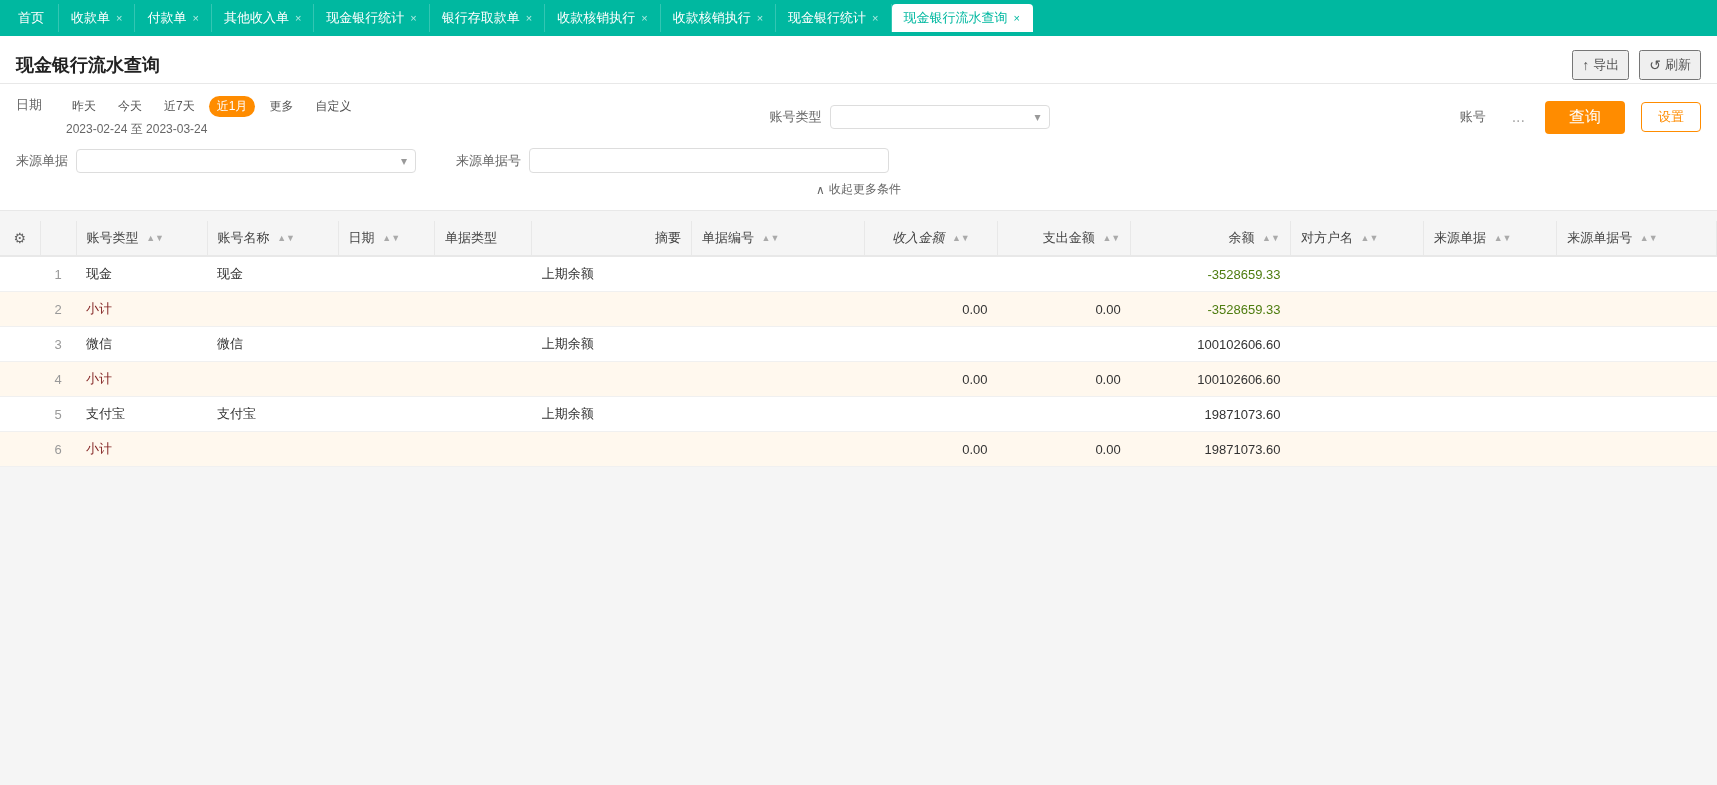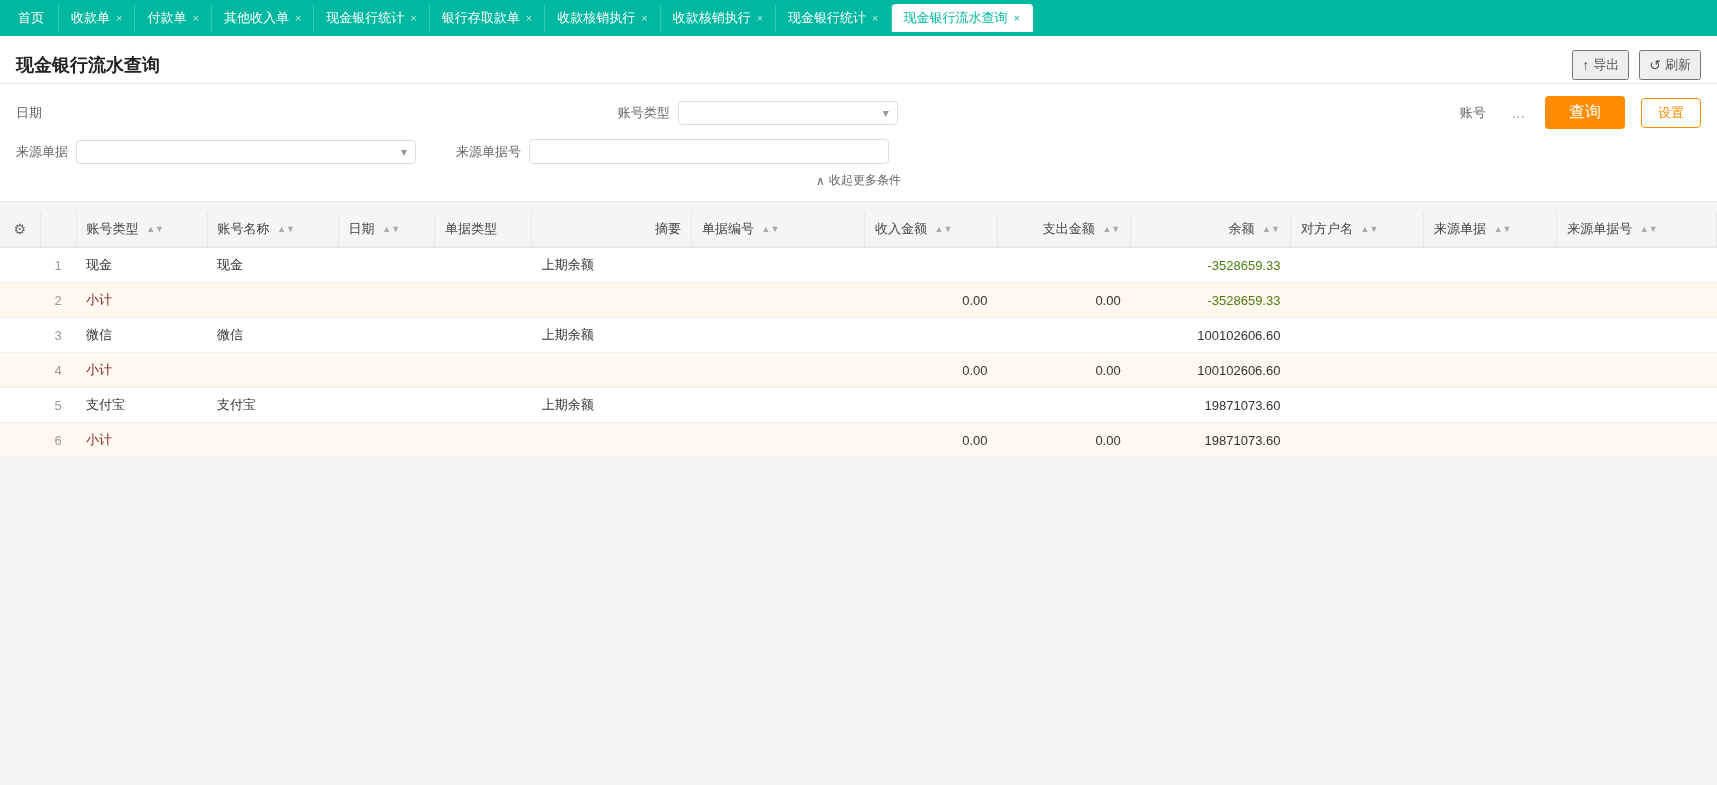--- a/index.html
+++ b/index.html
@@ -273,20 +273,31 @@
       <span>刷新</span>
     </button>
   </div>
 </div>
 
 <div class="filter-area">
   <div class="filter-row">
 
     <div style="display:flex;align-items:flex-start;gap:8px;">
       <span class="filter-label">日期</span>
+      <div style="display:flex;flex-direction:column;gap:4px;">
+        <div class="filter-date-options">
+          <span class="date-option">昨天</span>
+          <span class="date-option">今天</span>
+          <span class="date-option">近7天</span>
+          <span class="date-option active">近1月</span>
+          <span class="date-option">更多</span>
+          <span class="date-option">自定义</span>
+        </div>
+        <span style="font-size:12px;color:#666;margin-left:2px;">2023-02-24 至 2023-03-24</span>
+      </div>
     </div>
 
     <div style="flex:1;"></div>
 
     <div style="display:flex;align-items:center;gap:8px;">
       <span class="filter-label">账号类型</span>
       <div class="filter-select" style="min-width:220px;">
         <span></span>
         <span>▾</span>
       </div>
@@ -348,21 +359,21 @@
         <th>
           <span>单据类型</span>
         </th>
         <th style="min-width:120px;text-align:right;">
           <span>摘要</span>
         </th>
         <th style="min-width:130px;">
           <span>单据编号</span>
           <span class="sort-icons">▲▼</span>
         </th>
-        <th style="text-align:left;min-width:100px;">
+        <th style="text-align:center;min-width:100px;font-style:italic;">
           <span>收入金额</span>
           <span class="sort-icons">▲▼</span>
         </th>
         <th style="text-align:right;min-width:100px;">
           <span>支出金额</span>
           <span class="sort-icons">▲▼</span>
         </th>
         <th style="text-align:right;min-width:120px;">
           <span>余额</span>
           <span class="sort-icons">▲▼</span>

